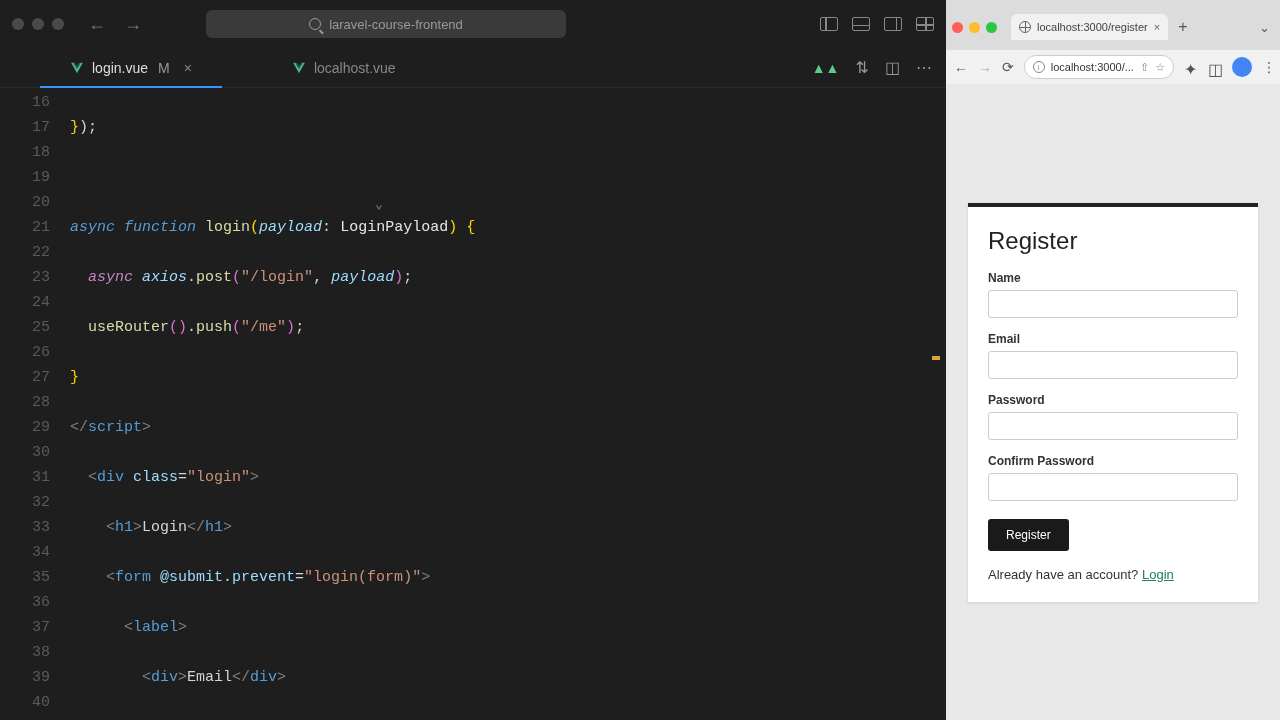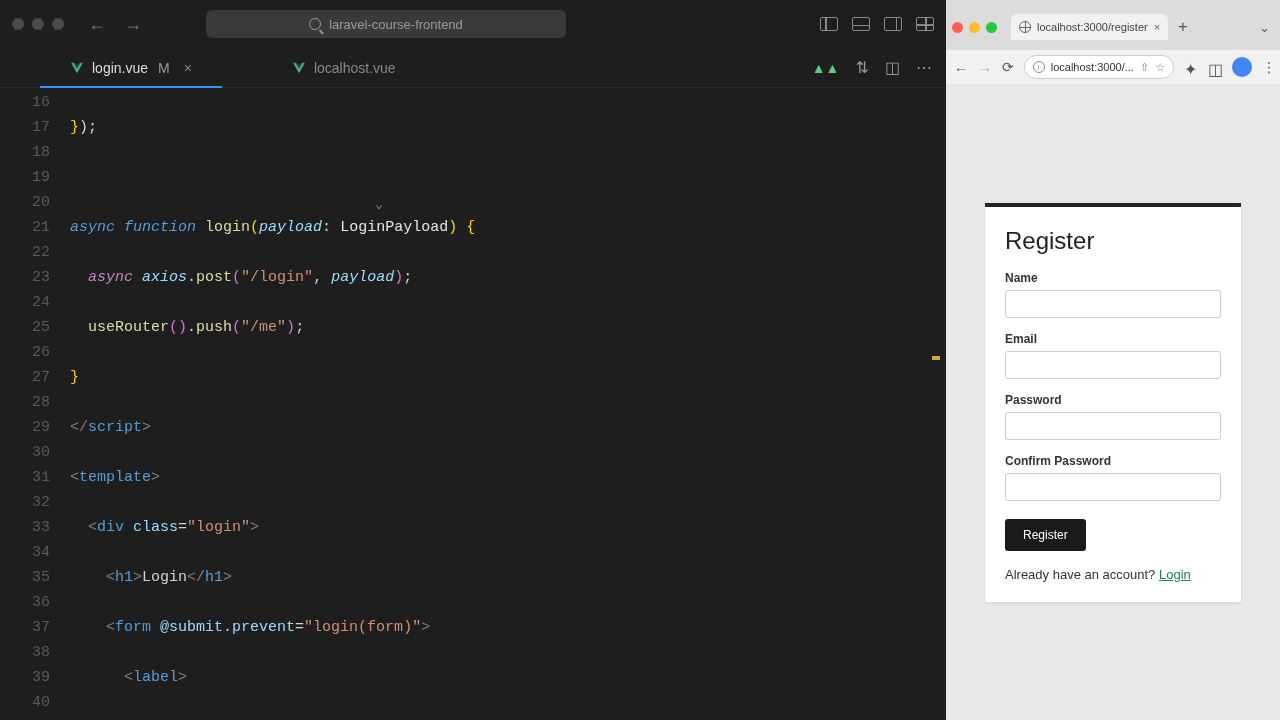--- a/index.html
+++ b/index.html
@@ -213,21 +213,21 @@
 .avatar { width:20px;height:20px;border-radius:50%;background:#4285f4;display:flex;align-items:center;justify-content:center;color:#fff;font-size:10px; }
 
 .page-viewport {
   flex:1;
   background:#e8e8e8;
   display:flex;
   align-items:center;
   justify-content:center;
 }
 .register-card {
-  width: 256px;
+  width: 290px;
   background:#fff;
   border-top:4px solid #222;
   padding:20px;
   box-shadow: 0 1px 3px rgba(0,0,0,0.1);
 }
 .register-card h1 {
   font-size:24px;
   font-weight:400;
   margin-bottom:16px;
   color:#222;
@@ -344,21 +344,20 @@
         <div>40</div>
     </div>
     <div class="code-lines">
 <div><span class="tok-brace">}</span><span class="tok-text">);</span></div>
 <div></div>
 <div><span class="tok-kw2">async</span> <span class="tok-kw2">function</span> <span class="tok-fn">login</span><span class="tok-brace">(</span><span class="tok-param">payload</span><span class="tok-text">: </span><span class="tok-type">LoginPayload</span><span class="tok-brace">)</span> <span class="tok-brace">{</span></div>
 <div>  <span class="tok-kw">async</span> <span class="tok-var">axios</span><span class="tok-text">.</span><span class="tok-fn">post</span><span class="tok-brace2">(</span><span class="tok-str">"/login"</span><span class="tok-text">, </span><span class="tok-param">payload</span><span class="tok-brace2">)</span><span class="tok-text">;</span></div>
 <div>  <span class="tok-fn">useRouter</span><span class="tok-brace2">()</span><span class="tok-text">.</span><span class="tok-fn">push</span><span class="tok-brace2">(</span><span class="tok-str">"/me"</span><span class="tok-brace2">)</span><span class="tok-text">;</span></div>
 <div><span class="tok-brace">}</span></div>
 <div><span class="tok-punc">&lt;/</span><span class="tok-tag">script</span><span class="tok-punc">&gt;</span></div>
-<div><span class="tok-punc">&lt;</span><span class="tok-tag">template</span><span class="tok-punc">&gt;</span></div>
 <div>  <span class="tok-punc">&lt;</span><span class="tok-tag">div</span> <span class="tok-attr">class</span><span class="tok-text">=</span><span class="tok-str">"login"</span><span class="tok-punc">&gt;</span></div>
 <div>    <span class="tok-punc">&lt;</span><span class="tok-tag">h1</span><span class="tok-punc">&gt;</span><span class="tok-text">Login</span><span class="tok-punc">&lt;/</span><span class="tok-tag">h1</span><span class="tok-punc">&gt;</span></div>
 <div>    <span class="tok-punc">&lt;</span><span class="tok-tag">form</span> <span class="tok-attr">@submit.prevent</span><span class="tok-text">=</span><span class="tok-str">"login(form)"</span><span class="tok-punc">&gt;</span></div>
 <div>      <span class="tok-punc">&lt;</span><span class="tok-tag">label</span><span class="tok-punc">&gt;</span></div>
 <div>        <span class="tok-punc">&lt;</span><span class="tok-tag">div</span><span class="tok-punc">&gt;</span><span class="tok-text">Email</span><span class="tok-punc">&lt;/</span><span class="tok-tag">div</span><span class="tok-punc">&gt;</span></div>
 
 
 
 
 

